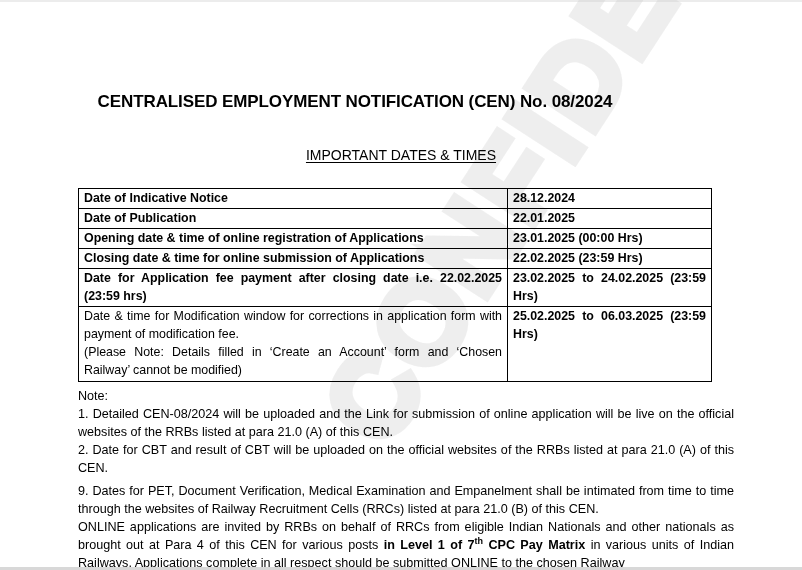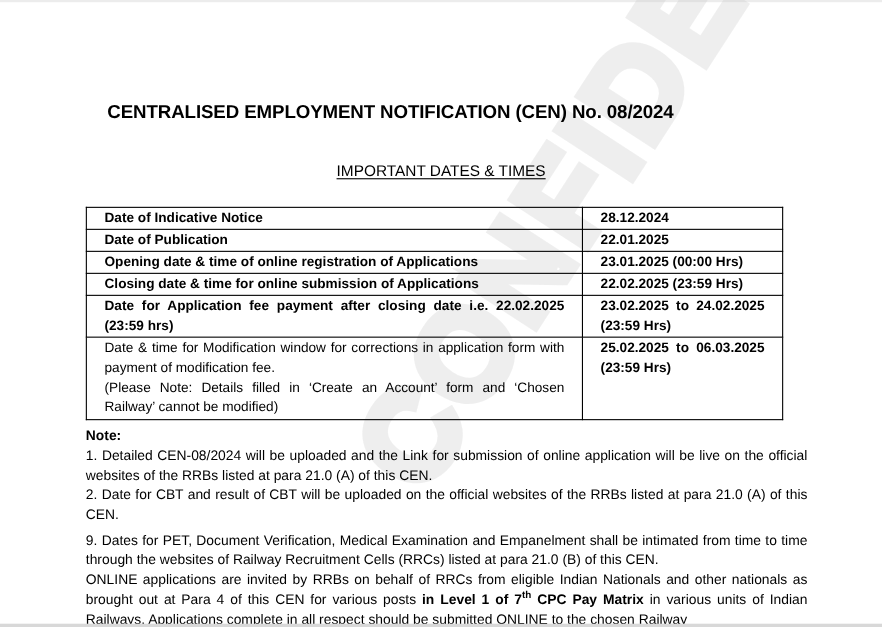--- a/index.html
+++ b/index.html
@@ -65,40 +65,40 @@
     position: absolute;
     left: 78px; top: 188px;
     width: 634px;
     border-collapse: collapse;
     font-family: "Liberation Sans", sans-serif;
     font-size: 12.4px;
     line-height: 18px;
   }
   table.dates td {
     border: 1.3px solid #000;
-    padding: 0 16px;
+    padding: 0 5px;
     vertical-align: top;
     text-align: justify;
   }
   table.dates td.label { width: 418px; font-weight: bold; }
   table.dates td.value { font-weight: bold; }
   table.dates td.label.normal { font-weight: normal; }
   table.dates tr.single td { height: 19px; }
   table.dates tr.double td { height: 37px; }
   table.dates tr.quad td { height: 74px; }
   .bold { font-weight: normal; }
   .note-block {
     position: absolute;
     left: 78px; top: 387px;
     width: 656px;
     font-family: "Liberation Sans", sans-serif;
     font-size: 12.6px;
     line-height: 18px;
   }
-  .note-heading { font-weight: bold; }
+  .note-heading { font-weight: normal; }
   .note-para {
     text-align: justify;
     margin: 0;
   }
   .note-para.gap { margin-top: 5px; }
   .watermark {
     position: absolute;
     left: 300px; top: 395px;
     font-family: "Liberation Sans", sans-serif;
     font-size: 108px;

